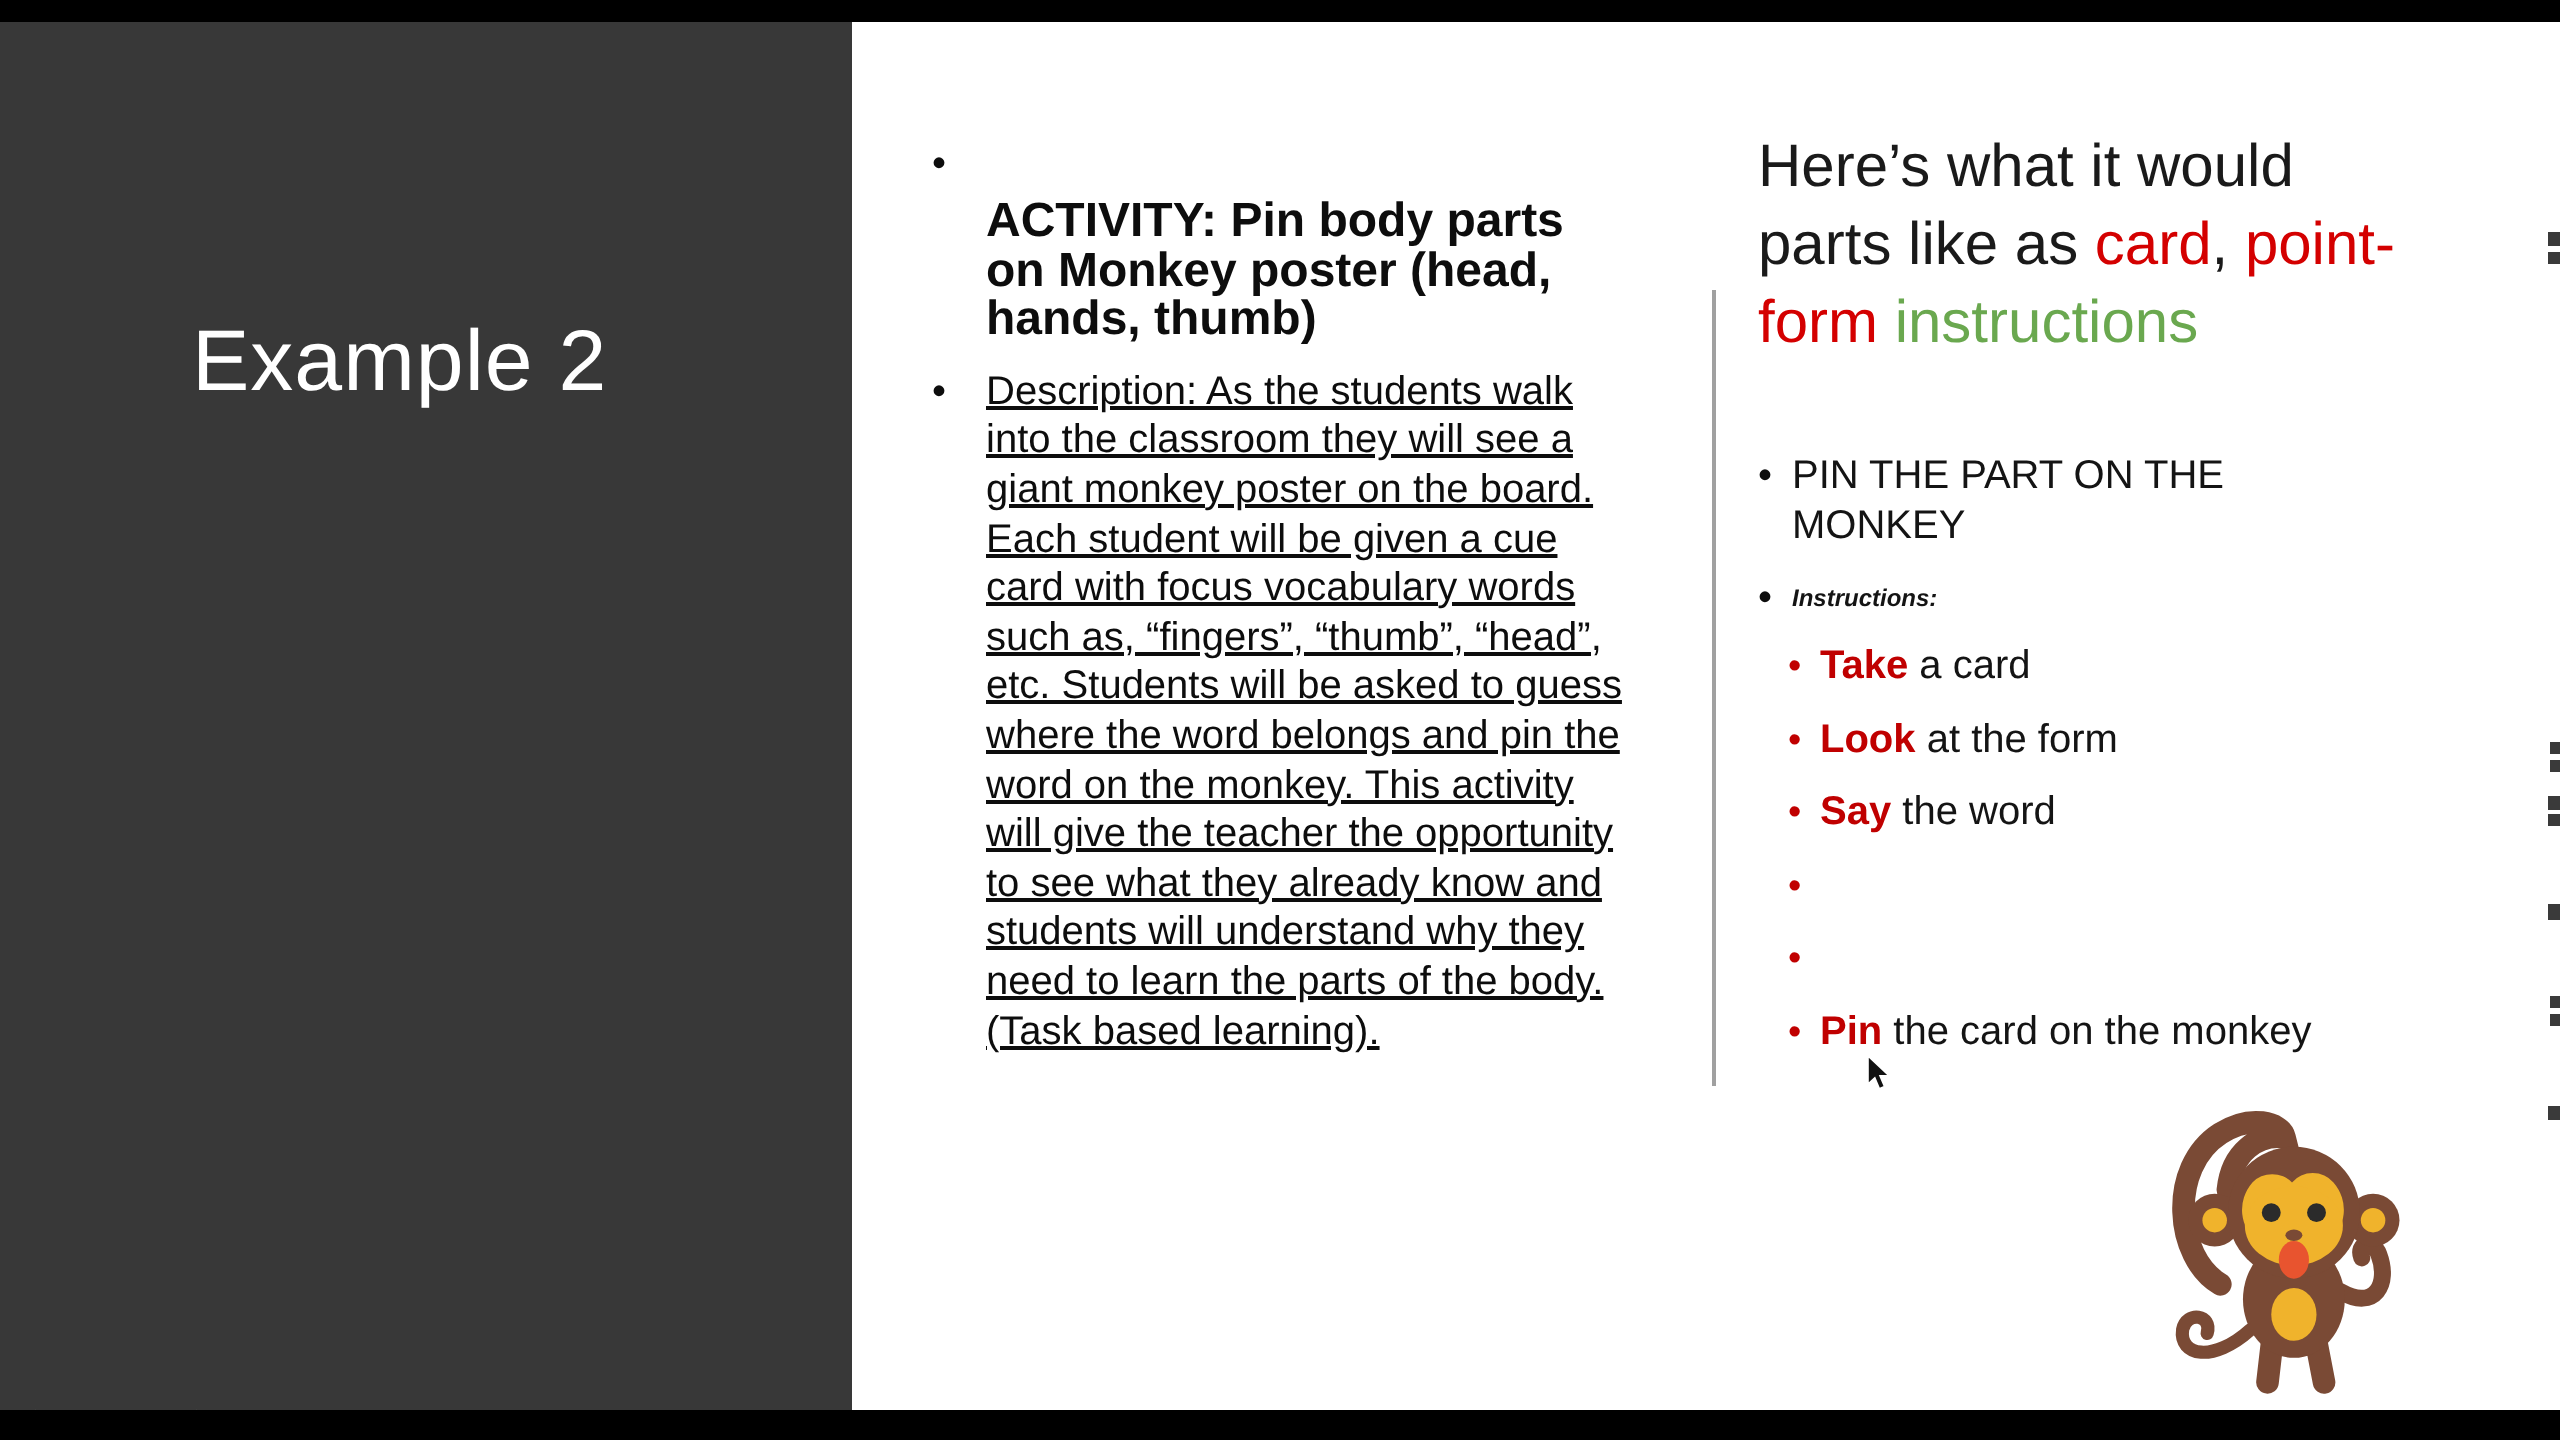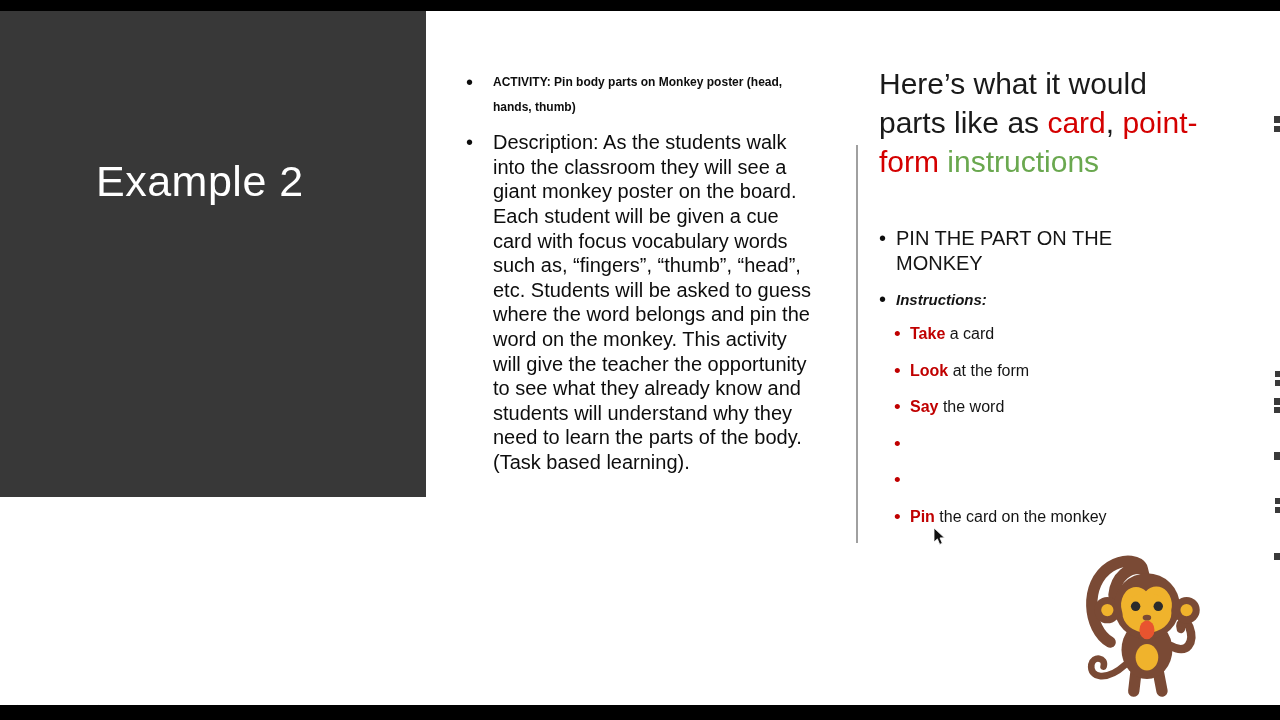--- a/index.html
+++ b/index.html
@@ -3,56 +3,56 @@
 <meta charset="utf-8">
 <style>
   * { margin:0; padding:0; box-sizing:border-box; }
   html,body { width:1280px; height:720px; overflow:hidden; background:#fff;
               font-family:"Liberation Sans", sans-serif; }
   .stage { position:relative; width:1280px; height:720px; background:#ffffff; }
 
   .bar-top    { position:absolute; left:0; top:0;    width:1280px; height:11px; background:#000; z-index:30; }
   .bar-bottom { position:absolute; left:0; top:705px; width:1280px; height:15px; background:#000; z-index:30; }
 
-  .title-panel { position:absolute; left:0; top:11px; width:426px; height:486px; background:#383838; z-index:5; }
+  .title-panel { position:absolute; left:0; top:11px; width:426px; height:694px; background:#383838; z-index:5; }
   .slide-title { position:absolute; left:96px; top:146px; color:#ffffff; font-size:43px;
                  font-weight:400; letter-spacing:0.5px; }
 
   
   .presenter-controls { position:absolute; left:3px; top:692px; width:110px; height:13px;
                         overflow:hidden; z-index:6; }
 
   
   .activity-col { position:absolute; left:466px; top:70px; width:392px; color:#0d0d0d; z-index:10; }
   .bullet-row { display:flex; align-items:flex-start; }
   .bullet-dot { width:27px; flex:0 0 27px; font-size:20px; line-height:24.6px; color:#0d0d0d; }
-  .activity-title { font-weight:bold; font-size:12px; line-height:24.6px; width:302px; }
-  .activity-desc  { font-size:20px; line-height:24.6px; width:318px; }
+  .activity-title { font-weight:bold; font-size:24px; line-height:24.6px; width:302px;margin-top:29px; }
+  .activity-desc  { font-size:20px; line-height:24.6px; width:318px;text-decoration:underline; }
   .activity-col .bullet-row + .bullet-row { margin-top:11px; }
 
   
   .heading { position:absolute; left:879px; top:64px; width:360px; font-size:30px;
              line-height:39px; color:#1a1a1a; z-index:10; }
   .red   { color:#d40000; }
   .green { color:#6aa84f;margin-top:16px; }
 
   .v-separator { position:absolute; left:856px; top:145px; width:2px; height:398px;
                  background:#a0a0a0; z-index:9; }
 
   
   .instructions-col { position:absolute; left:879px; top:226px; width:350px; color:#141414; z-index:10; }
   .pin-title-row .bullet-dot { width:17px; flex:0 0 17px; font-size:20px; line-height:25px; }
   .pin-title { font-weight:normal; font-size:20px; line-height:25px; width:255px; }
   .instr-label-row { margin-top:11px; }
   .instr-label-row .bullet-dot { width:17px; flex:0 0 17px; font-size:20px; line-height:25px; }
-  .instr-label { font-weight:bold; font-style:italic; font-size:15px; line-height:25px; }
+  .instr-label { font-weight:bold; font-style:italic; font-size:12px; line-height:25px; }
   .steps { margin-top:10px; margin-left:15px; list-style:none; }
   .step  { display:flex; align-items:flex-start; margin-bottom:13px; }
   .step .bullet-dot { width:16px; flex:0 0 16px; font-size:19px; line-height:23.5px; color:#c00000; }
-  .step-text { font-size:16px; line-height:23.5px; }
+  .step-text { font-size:20px; line-height:23.5px; }
   .step-lead { font-weight:bold; color:#c00000; }
 
   .mouse-cursor { position:absolute; left:933px; top:528px; z-index:25; }
   .monkey { position:absolute; left:1080px; top:549px; z-index:8; }
 
   .edge-fragment { position:absolute; background:#3a3a3a; z-index:12; }
 </style>
 </head>
 <body>
 

